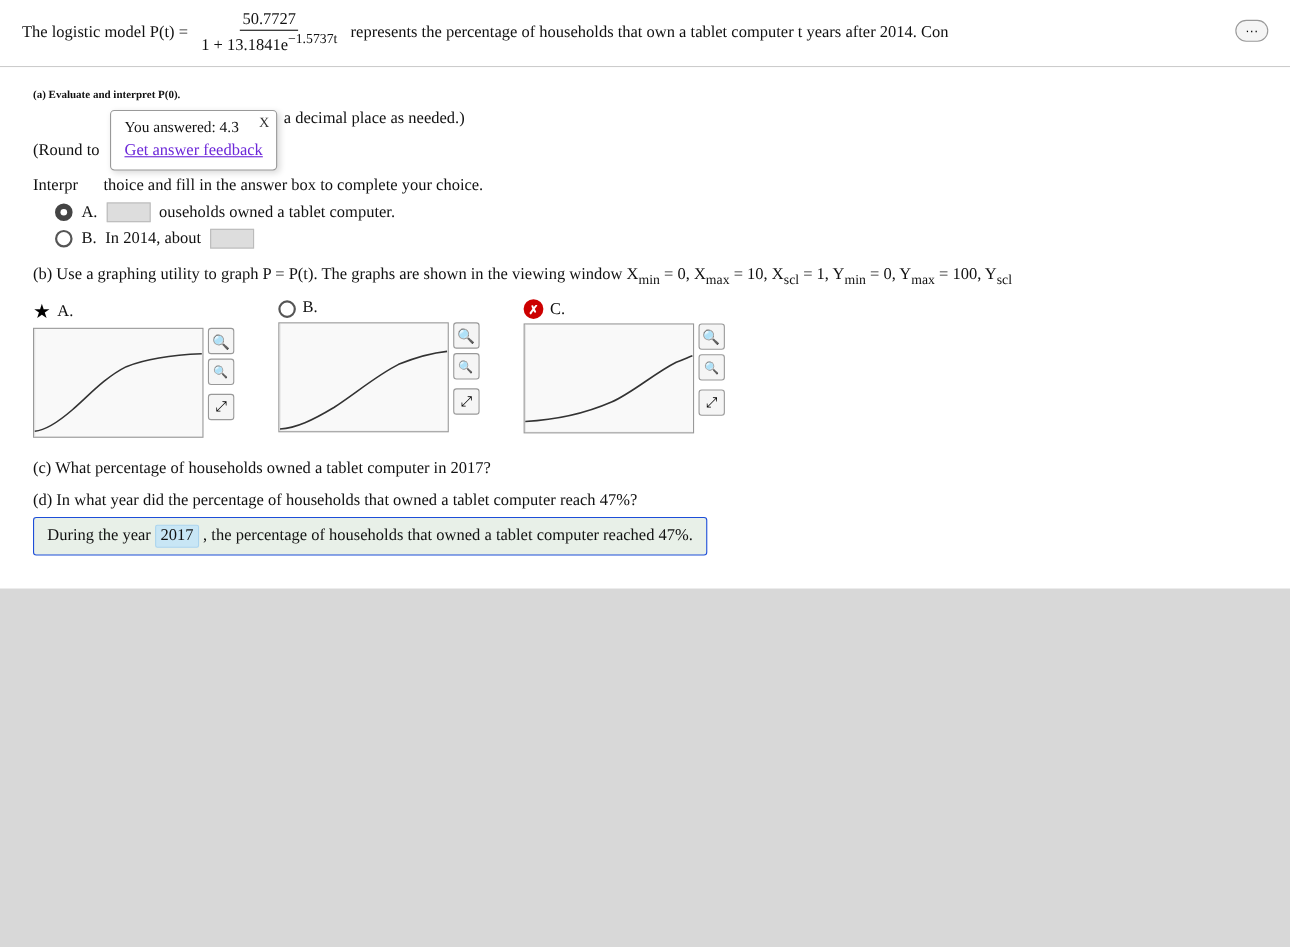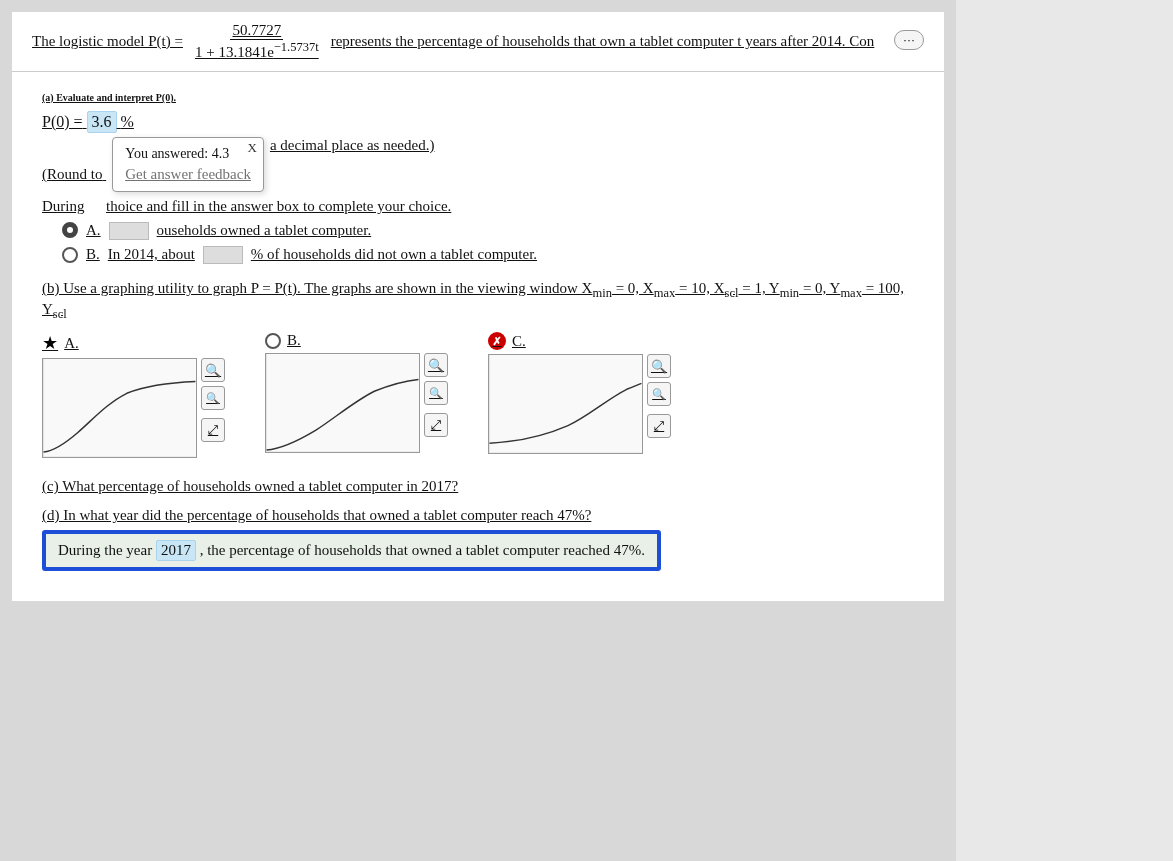--- a/index.html
+++ b/index.html
@@ -3,26 +3,25 @@
   <meta charset="utf-8">
   <style>
     * { box-sizing: border-box; margin: 0; padding: 0; }
     body {
       font-family: 'Times New Roman', Times, serif;
       background: #e8e8e8;
       font-size: 16px;
       color: #111;
     }
     .page {
-      width: 956px;
+      width: 1173px;
       min-height: 861px;
       background: #d8d8d8;
       position: relative;
-      padding: 12px;
-      text-decoration: underline;
+      padding: 0;
     }
     .top-bar {
       background: #fff;
       width: 100%;
       padding: 10px 20px 10px 20px;
       border-bottom: 1px solid #ccc;
     }
     .formula-line {
       font-size: 15px;
       display: flex;
@@ -104,21 +103,21 @@
       font-size: 13px;
       cursor: pointer;
       color: #333;
     }
     .popup-answered {
       font-size: 14px;
       margin-bottom: 4px;
     }
     .popup-link {
       display: inline-block;
-      color: #737373;
+      color: #6d28d9;
       text-decoration: underline;
       cursor: pointer;
       font-size: 15px;
     }
     .interpret-row {
       display: flex;
       align-items: flex-start;
       gap: 4px;
       margin-bottom: 6px;
       font-size: 15px;
@@ -260,21 +259,21 @@
       font-size: 15px;
       margin-bottom: 4px;
     }
     .part-d {
       font-size: 15px;
       margin-bottom: 6px;
     }
     .part-d-answer {
       font-size: 15px;
       background: #e8f0e8;
-      border: 4px solid #1d4ed8;
+      border: 1px solid #1d4ed8;
       border-radius: 3px;
       padding: 6px 12px;
       display: inline-block;
     }
     
     .graph-svg {
       width: 100%;
       height: 100%;
     }
   </style>
@@ -297,59 +296,53 @@
       </div>
       <button class="dots-btn">···</button>
     </div>
   </div>
 
   <div class="content-area">
 
     <div style="margin-bottom: 16px;">
       <div class="section-label">(a) Evaluate and interpret P(0).</div>
 
-      <div class="math-answer">
-        <span>P(0) =</span>
-        <span class="highlight-box">3.6</span>
-        <span>%</span>
-      </div>
 
       <div class="round-note">
         <span>
           <span>(Round to</span>
           
           <span class="popup-box" style="position:relative; top:0; margin-left: 6px;">
             <span class="popup-close">X</span>
             <div class="popup-answered">You answered: 4.3</div>
             <span class="popup-link">Get answer feedback</span>
           </span>
         </span>
         <span style="margin-left: 4px;">a decimal place as needed.)</span>
       </div>
 
       <div class="interpret-row">
-        <span class="interpret-label">During</span>
+        <span class="interpret-label">Interpr</span>
         <span>thoice and fill in the answer box to complete your choice.</span>
       </div>
 
       <div class="radio-options">
 
         <div class="radio-row">
           <div class="radio-circle selected"></div>
           <span>A.</span>
           <span><span class="answer-blank"></span></span>
           <span>ouseholds owned a tablet computer.</span>
         </div>
 
         <div class="radio-row">
           <div class="radio-circle"></div>
           <span>B.</span>
           <span>In 2014, about</span>
           <span><span class="answer-blank"></span></span>
-          <span>% of households did not own a tablet computer.</span>
         </div>
       </div>
     </div>
 
     <div style="margin-bottom: 16px;">
       <div class="part-b-header">
         <span>(b) Use a graphing utility to graph P = P(t). The graphs are shown in the viewing window X</span><sub>min</sub><span> = 0, X</span><sub>max</sub><span> = 10, X</span><sub>scl</sub><span> = 1, Y</span><sub>min</sub><span> = 0, Y</span><sub>max</sub><span> = 100, Y</span><sub>scl</sub>
       </div>
 
       <div class="graph-options">

